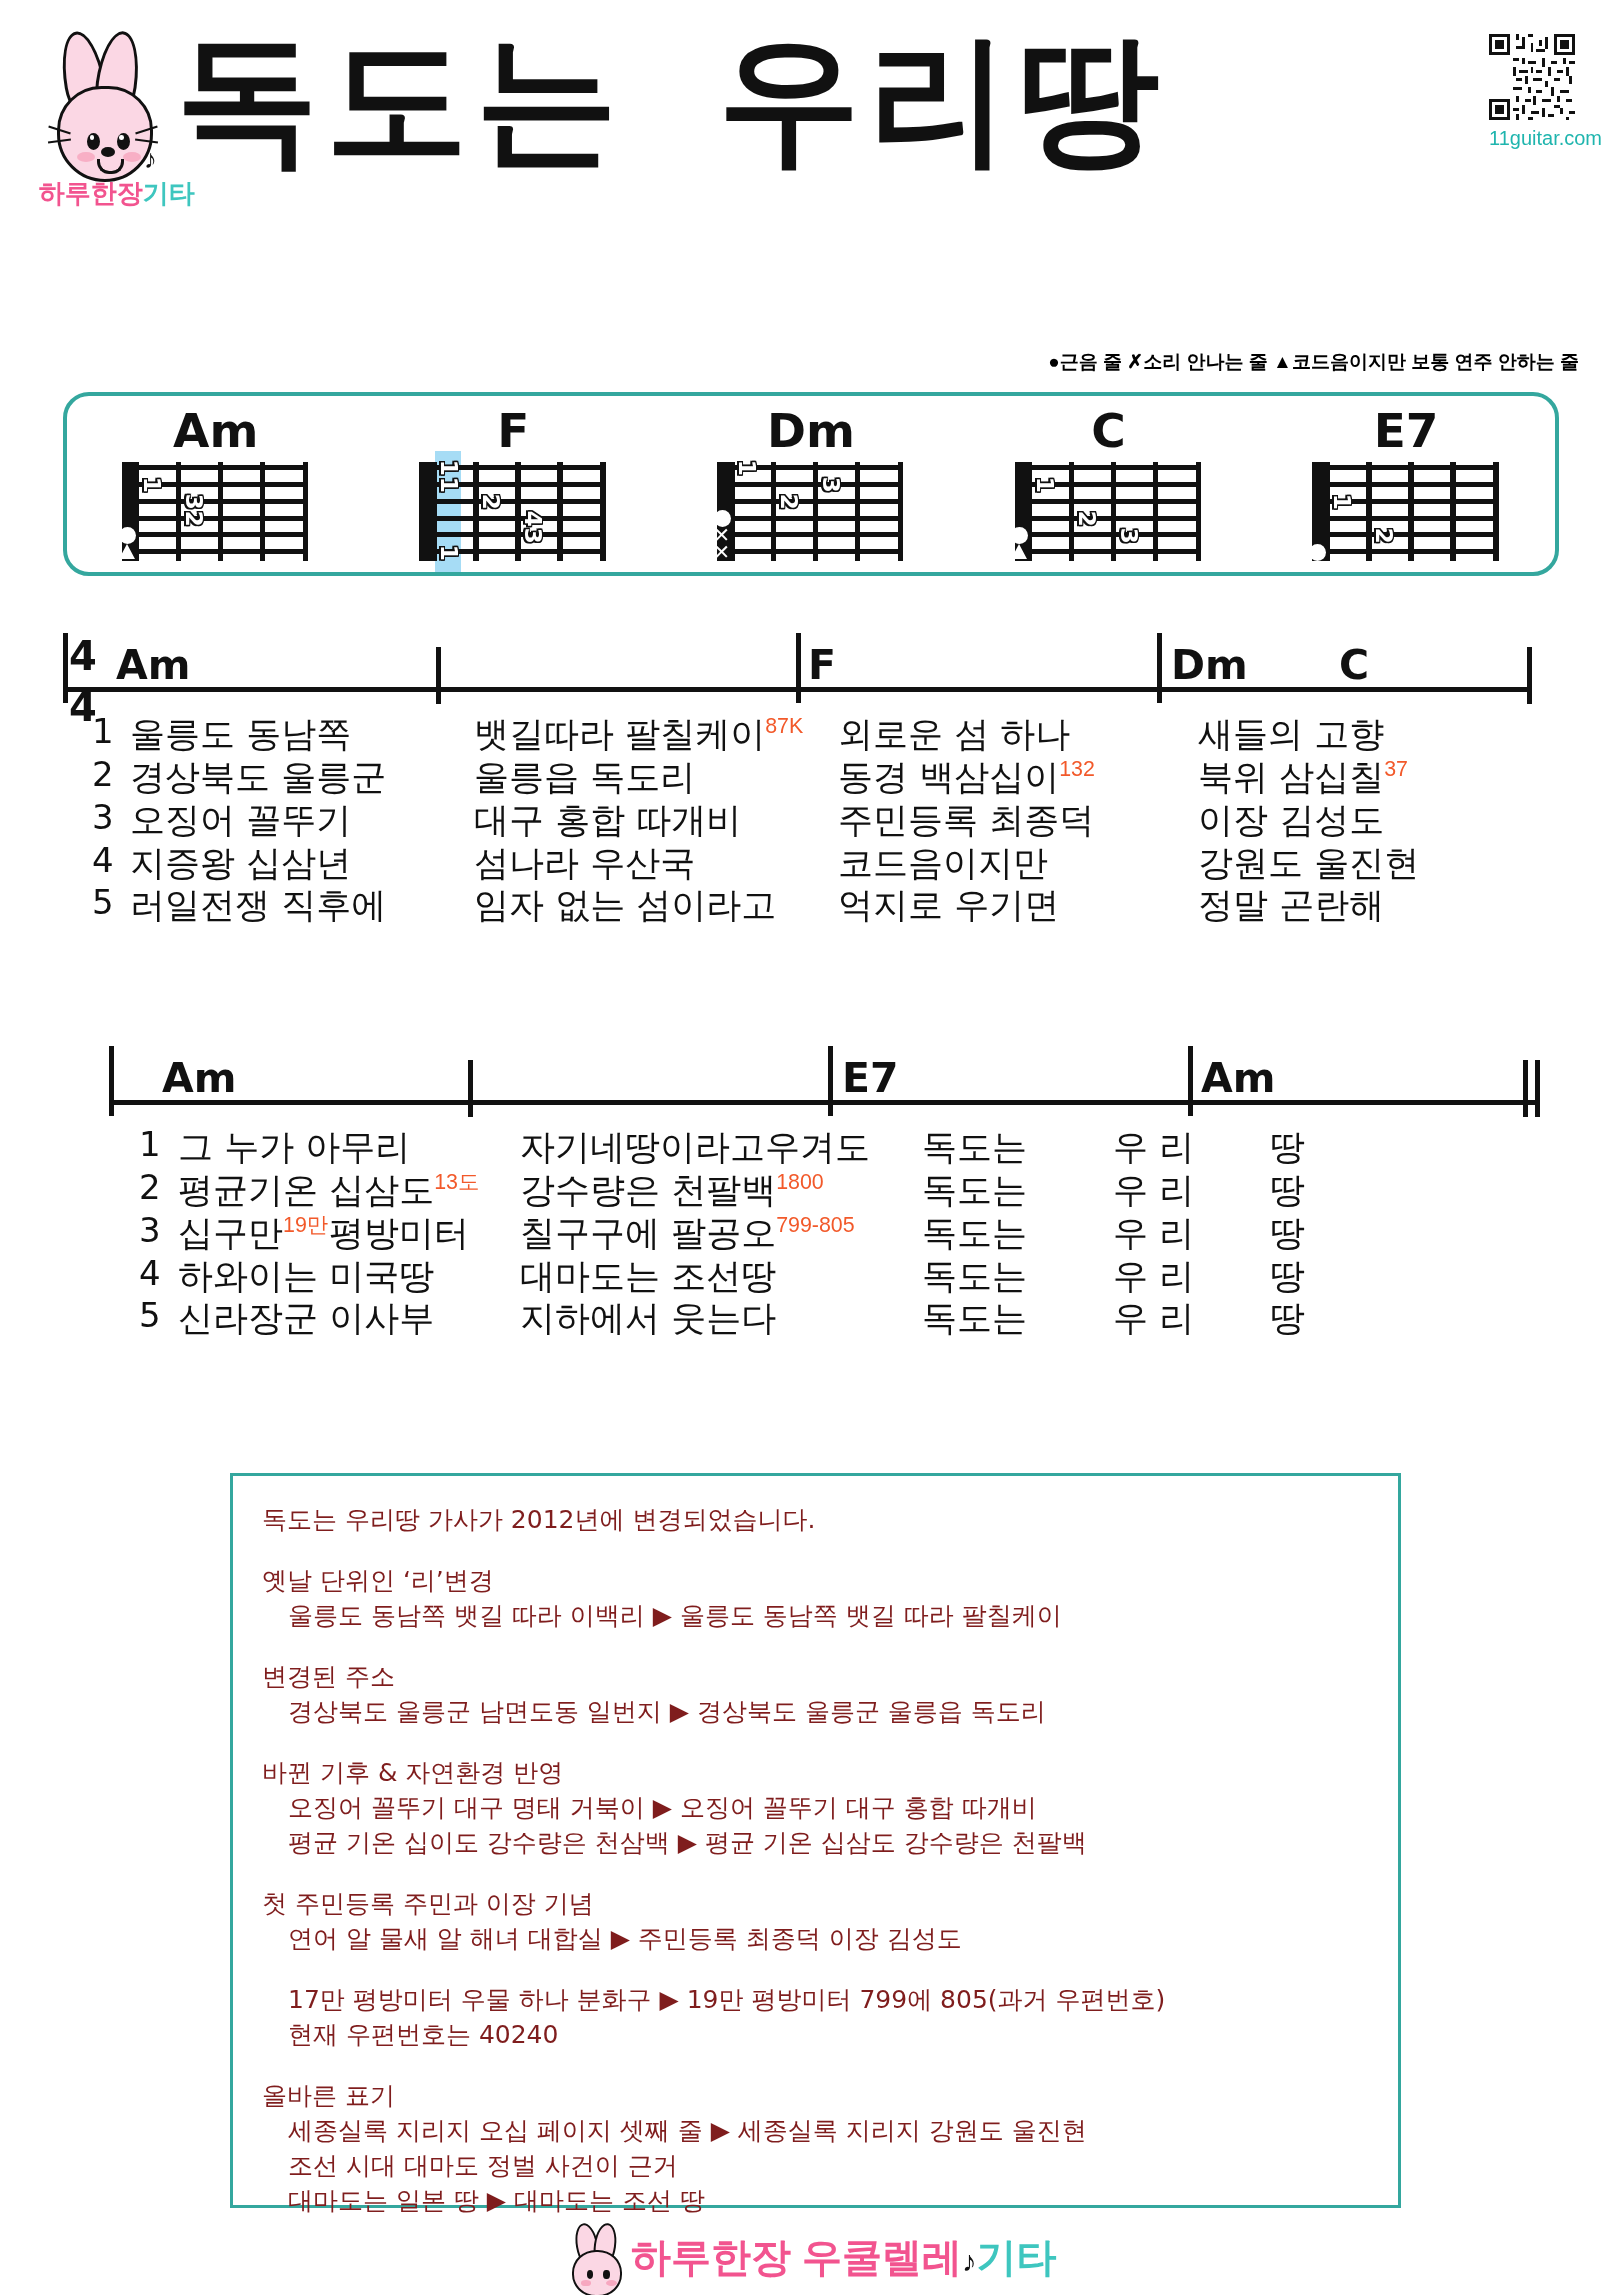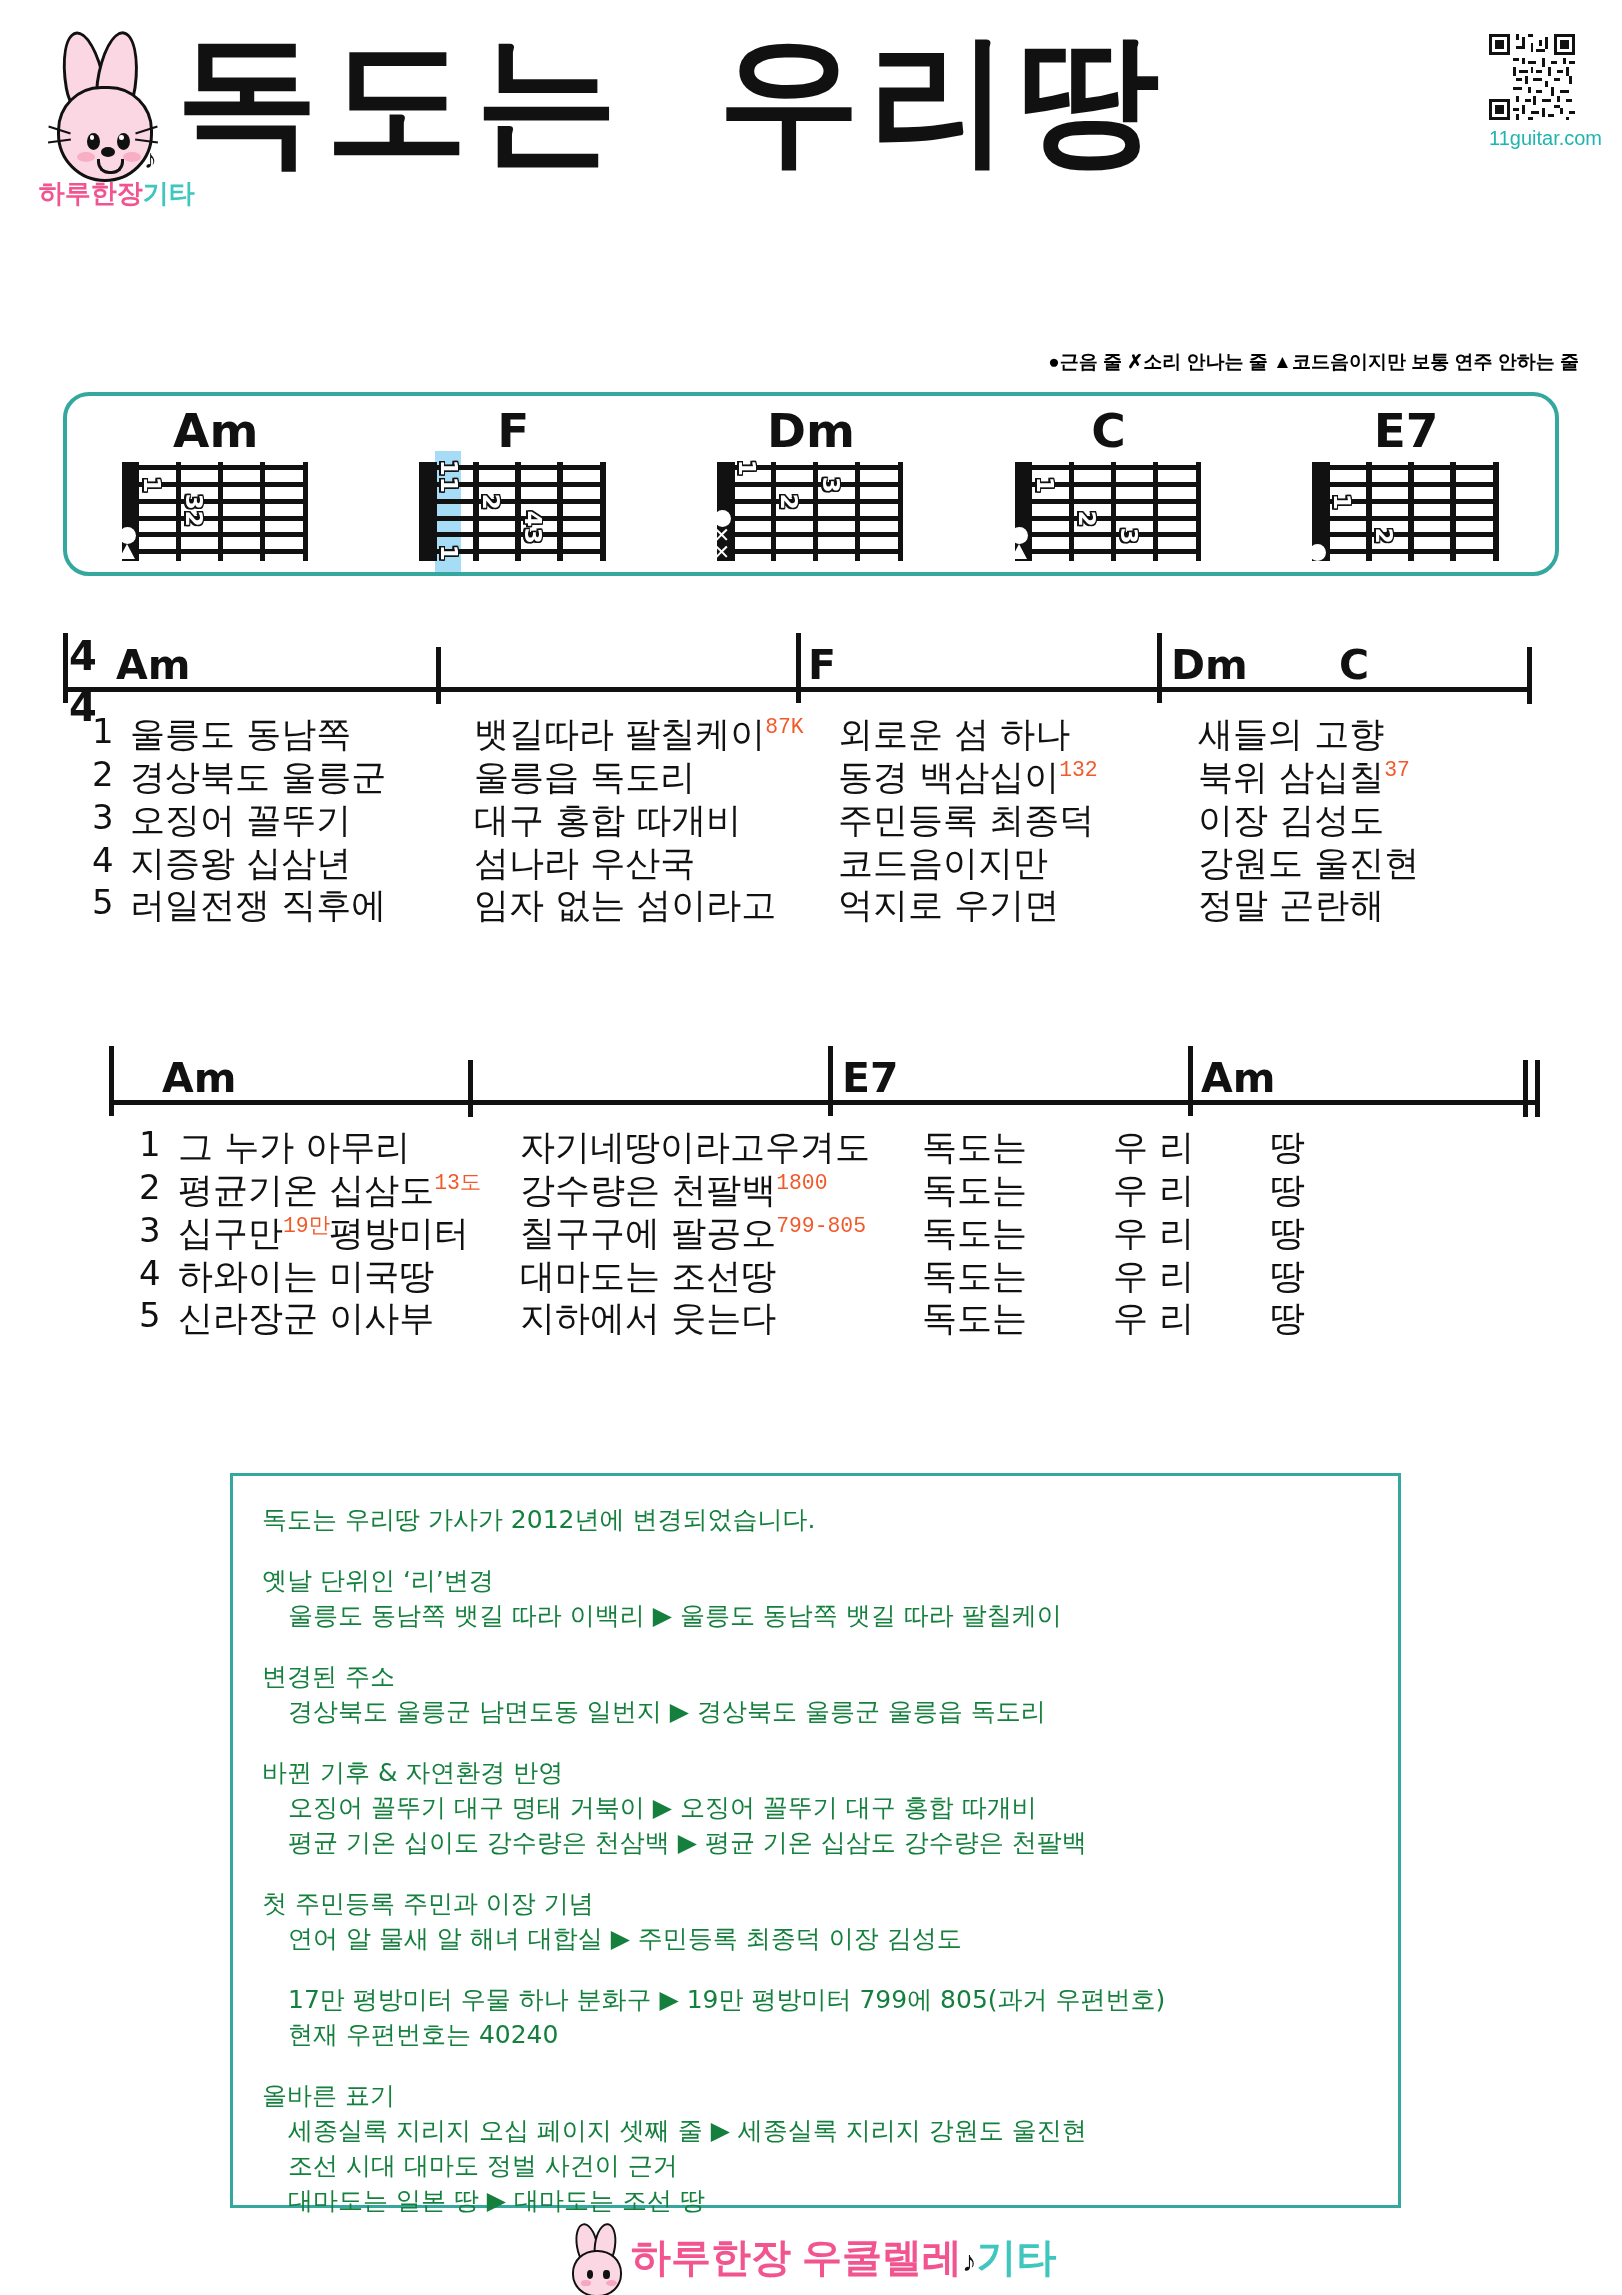--- a/index.html
+++ b/index.html
@@ -84,26 +84,26 @@
   .chord-lbl{position:absolute;top:-6.1px;font-size:41px;font-weight:bold;color:#111;
      font-family:"DejaVu Sans", sans-serif;white-space:nowrap;}
   .ts{position:absolute;font-size:40px;font-weight:bold;color:#111;
      font-family:"DejaVu Sans", sans-serif;}
 
   .lyric-grid{position:relative;margin-top:3.1px;}
   .lrow{position:relative;height:41px;}
   .vnum{position:absolute;font-size:34px;color:#111;font-family:"DejaVu Sans", sans-serif;}
   .seg{position:absolute;font-size:35px;color:#111;white-space:nowrap;
      font-family:"DejaVu Sans", sans-serif;}
-  .sup{color:#f2592a;font-size:21.4px;vertical-align:super;font-family:Liberation Mono, monospace;}
+  .sup{color:#f2592a;font-size:21.4px;vertical-align:super;font-family:Liberation Sans, sans-serif;}
 
   
   .infobox{position:absolute;left:230px;top:1473px;width:1171px;height:735px;
      border:3.8px solid #34a79e;box-sizing:border-box;padding:26px 0 0 29px;}
-  .info-line{font-size:25px;color:#15803d;white-space:nowrap;line-height:35px;
+  .info-line{font-size:25px;color:#7f1d1d;white-space:nowrap;line-height:35px;
      font-family:"DejaVu Sans", sans-serif;}
   .info-line.indent{padding-left:26px;}
   .info-gap{height:26px;}
 
   
   .footer{position:absolute;left:0;top:2219px;width:1623px;height:77px;
      display:flex;justify-content:center;align-items:center;}
   .f-bunny{position:relative;width:60px;height:70px;margin-right:4.6px;}
   .f-bunny .ear{position:absolute;width:18.4px;height:41px;border:2.3px solid #111;
       background:#fbd7e4;border-radius:50%;}

